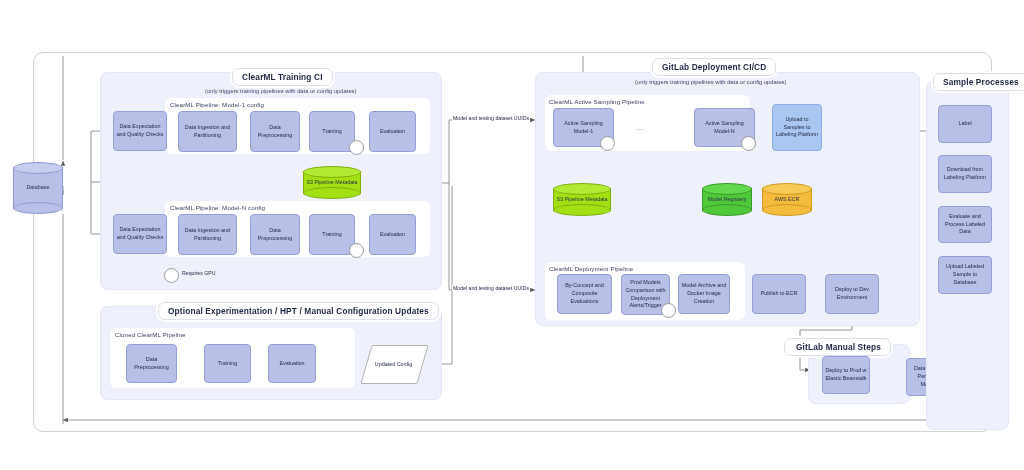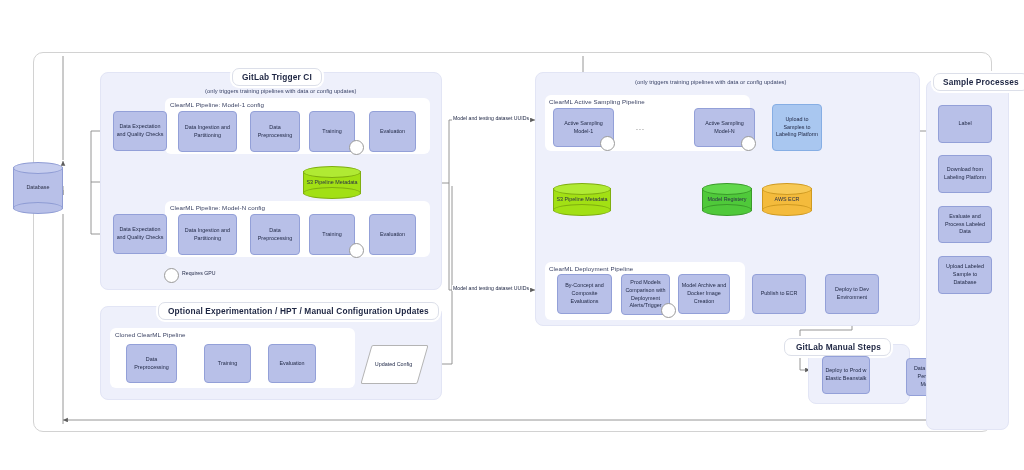--- a/index.html
+++ b/index.html
@@ -154,21 +154,21 @@
   <div class="outer-frame" style="left:33px;top:52px;width:957px;height:378px;"></div>
 
   <div class="cyl lav" style="left:13px;top:162px;width:50px;height:52px;">
     <div class="body"></div>
     <div class="cap capB"></div>
     <div class="cap capT"></div>
     <div class="txt">Database</div>
   </div>
 
   <div class="group" style="left:100px;top:72px;width:340px;height:216px;"></div>
-  <div class="group-title" style="left:232px;top:68px;">GitLab Trigger CI</div>
+  <div class="group-title" style="left:232px;top:68px;">ClearML Training CI</div>
   <div class="group-sub" style="left:205px;top:88px;">(only triggers training pipelines with data or config updates)</div>
 
   <div class="subgroup" style="left:165px;top:98px;width:265px;height:56px;"></div>
   <div class="sub-label" style="left:170px;top:101px;">ClearML Pipeline: Model-1 config</div>
 
   <div class="subgroup" style="left:165px;top:201px;width:265px;height:56px;"></div>
   <div class="sub-label" style="left:170px;top:204px;">ClearML Pipeline: Model-N config</div>
 
   <div class="node" style="left:113px;top:111px;width:54px;height:40px;">Data Expectation and Quality Checks</div>
   <div class="node" style="left:178px;top:111px;width:59px;height:41px;">Data Ingestion and Partitioning</div>
@@ -205,20 +205,21 @@
 
   <div class="para" style="left:366px;top:345px;width:55px;height:37px;">
     <div class="shape"></div>
     <div class="txt">Updated Config</div>
   </div>
 
   <div class="edge-label" style="left:452px;top:115px;">Model and testing dataset UUIDs</div>
   <div class="edge-label" style="left:452px;top:285px;">Model and testing dataset UUIDs</div>
 
   <div class="group" style="left:535px;top:72px;width:383px;height:252px;"></div>
+  <div class="group-title" style="left:652px;top:58px;">GitLab Deployment CI/CD</div>
   <div class="group-sub" style="left:635px;top:79px;">(only triggers training pipelines with data or config updates)</div>
 
   <div class="subgroup" style="left:545px;top:95px;width:205px;height:56px;"></div>
   <div class="sub-label" style="left:549px;top:98px;">ClearML Active Sampling Pipeline</div>
 
   <div class="node" style="left:553px;top:108px;width:61px;height:39px;">Active Sampling Model-1</div>
   <div class="gpu-dot" style="left:600px;top:136px;"></div>
   <div class="ellipsis" style="left:636px;top:124px;">...</div>
   <div class="node" style="left:694px;top:108px;width:61px;height:39px;">Active Sampling Model-N</div>
   <div class="gpu-dot" style="left:741px;top:136px;"></div>

